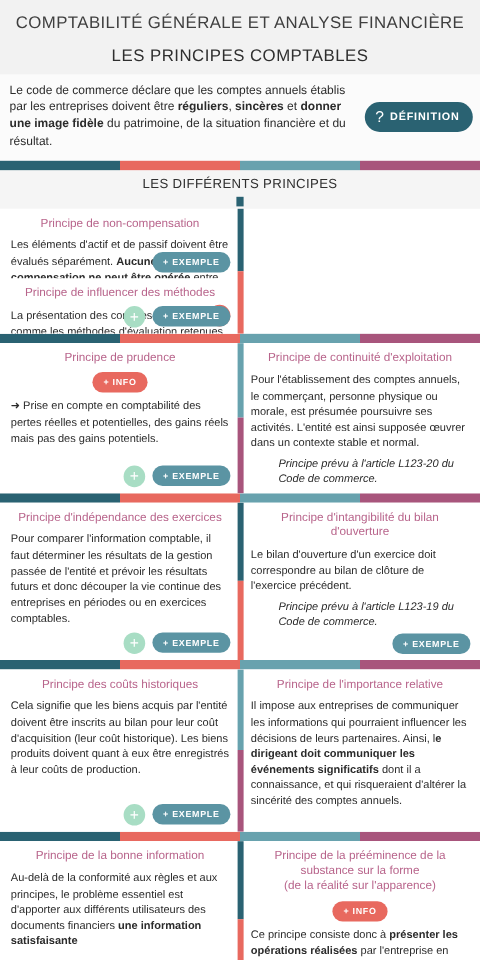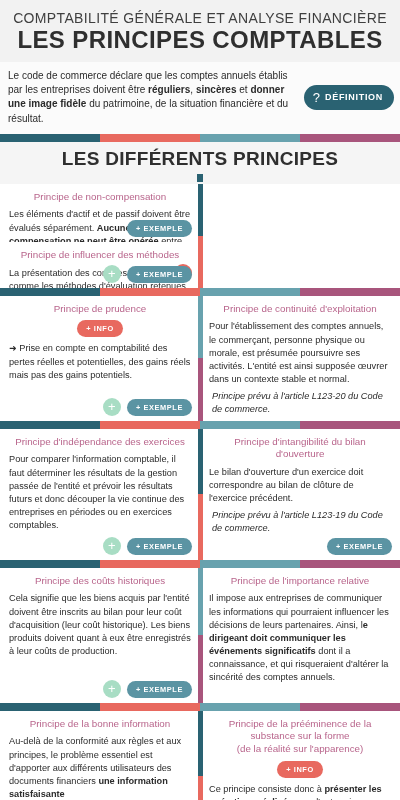--- a/index.html
+++ b/index.html
@@ -33,25 +33,25 @@
     text-align: center;
     flex: 0 0 auto;
   }
   .header-eyebrow {
     font-size: 14px;
     letter-spacing: 0.35px;
     color: #3f3f3f;
     font-weight: 400;
   }
   .header-title {
-    font-size: 24px;
+    font-size: 14px;
     letter-spacing: 0.4px;
     color: #2f2f2f;
-    font-weight: 700;
-    margin-top: 0;
+    font-weight: 400;
+    margin-top: 12px;
   }
 
   
   .intro {
     background: #fbfbfb;
     display: flex;
     align-items: center;
     padding: 7px 6px 8px 8px;
     gap: 6px;
     flex: 0 0 auto;
@@ -94,24 +94,24 @@
 
   
   .section-title-wrap {
     background: #f5f5f5;
     text-align: center;
     padding: 6px 0 2px 0;
     position: relative;
     flex: 0 0 auto;
   }
   .section-title {
-    font-size: 19px;
+    font-size: 11px;
     color: #2f2f2f;
     letter-spacing: 0.3px;
-    font-weight: 700;
+    font-weight: 400;
   }
   .tick {
     width: 6px; height: 8px;
     background: #2a6272;
     margin: 4px auto 0 auto;
   }
 
   
   .grid {
     flex: 1 1 auto;
@@ -155,28 +155,29 @@
     line-height: 1.42;
     color: #2b2b2b;
     flex: 1 1 auto;
   }
   .cell-body b { font-weight: 700; }
   .cell-body .law {
     display: block;
     font-style: italic;
     margin-top: 4px;
     padding-left: 3px;
+    margin-left: 20px;
   }
 
   .badges {
     position: absolute;
     right: 8px;
     bottom: 5px;
     display: flex;
-    align-items: flex-end;
+    align-items: flex-start;
     gap: 6px;
   }
 
   .plus-circle {
     width: 18px; height: 18px;
     border-radius: 50%;
     background: #a8ddc4;
     color: #ffffff;
     font-size: 13px;
     line-height: 18px;

